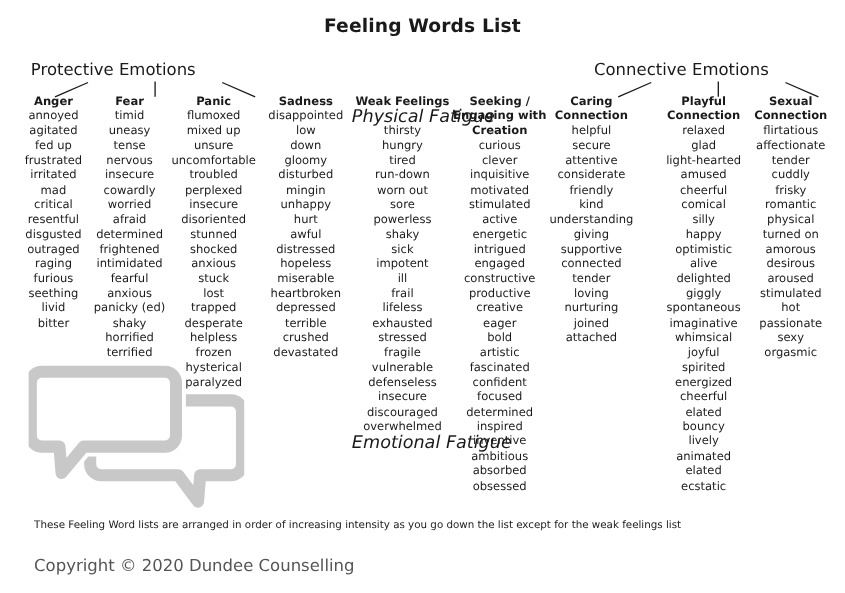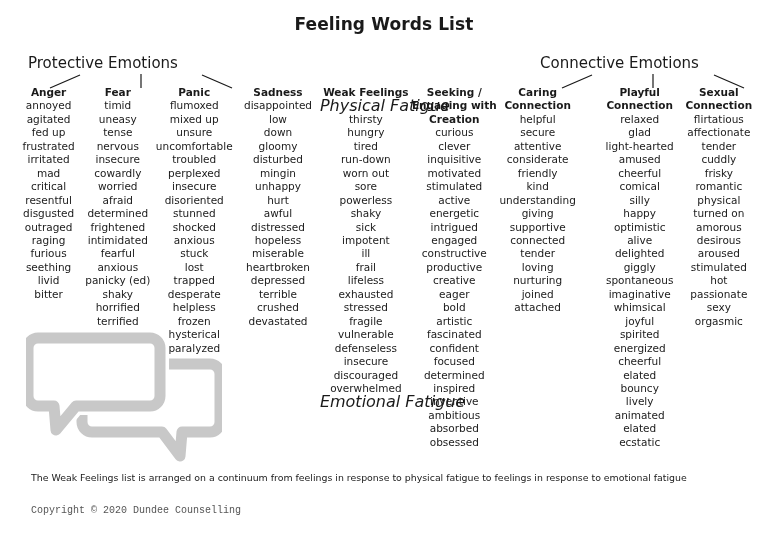--- a/index.html
+++ b/index.html
@@ -108,23 +108,22 @@
     left: 31px;
     top: 470px;
     font-size: 9.4px;
     line-height: 15.5px;
     color: #1a1a1a;
   }
   .copyright {
     position: absolute;
     left: 31px;
     top: 505px;
-    font-size: 10px;
+    font-size: 15px;
     color: #555555;
-    font-family: Liberation Mono, monospace;
   }
 </style>
 </head>
 <body>
 
 <div class="page-title">Feeling Words List</div>
 
 <div class="group-heading" id="group-protective">Protective Emotions</div>
 
 <svg class="bracket-svg" id="bracket-protective" viewBox="0 0 226 18" preserveAspectRatio="none">
@@ -383,16 +382,16 @@
 
   <path d="M 12 12 L 124 12 A 10 10 0 0 1 134 22 L 134 70 A 10 10 0 0 1 124 80
            L 50 80 L 30 104 L 28 80 L 12 80 A 10 10 0 0 1 2 70 L 2 22
            A 10 10 0 0 1 12 12 Z" fill="#ffffff" stroke="#ffffff" stroke-width="18" stroke-linejoin="round" stroke-linecap="round"></path>
   <path d="M 12 12 L 124 12 A 10 10 0 0 1 134 22 L 134 70 A 10 10 0 0 1 124 80
            L 50 80 L 30 104 L 28 80 L 12 80 A 10 10 0 0 1 2 70 L 2 22
            A 10 10 0 0 1 12 12 Z" fill="none" stroke="#c8c8c8" stroke-width="11" stroke-linejoin="round" stroke-linecap="round"></path>
 </svg>
 
 <div class="footer-notes">
-  <div>The Weak Feelings list is arranged on a continuum from feelings in response to physical fatigue to feelings in response to emotional fatigue</div>
+  <div>These Feeling Word lists are arranged in order of increasing intensity as you go down the list except for the weak feelings list</div>
 </div>
 
 <div class="copyright">Copyright © 2020 Dundee Counselling</div>
 
 </body></html>

